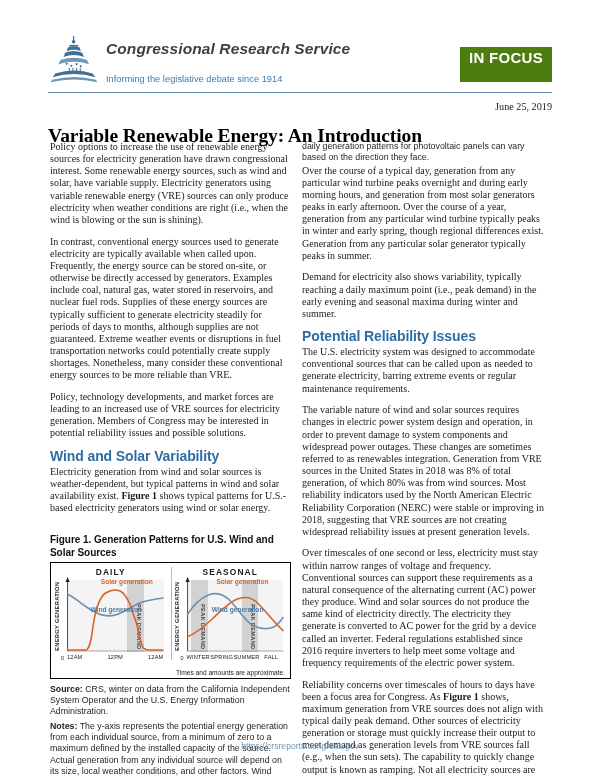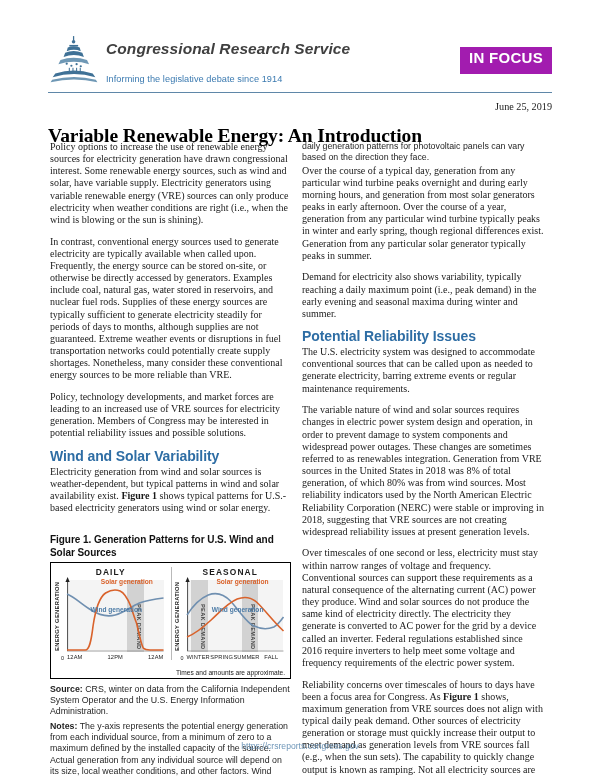--- a/index.html
+++ b/index.html
@@ -55,27 +55,27 @@
     font-size: 9.2px;
     color: #3b7ab0;
     letter-spacing: 0.05px;
     margin-top: 16px;
     white-space: nowrap;
   }
   .in-focus {
     position: absolute;
     right: 0;
     top: 13px;
-    background: #a21caf;
+    background: #4d7c0f;
     color: #ffffff;
     font-family: "Liberation Sans", sans-serif;
     font-weight: bold;
     font-size: 15px;
     letter-spacing: 0.3px;
-    padding: 3px 9px 8px 9px;
+    padding: 3px 9px 16px 9px;
     line-height: 1.08;
   }
   .header-rule {
     position: absolute;
     top: 92px;
     left: 48px;
     width: 504px;
     height: 1px;
     background: #5f87a8;
   }

